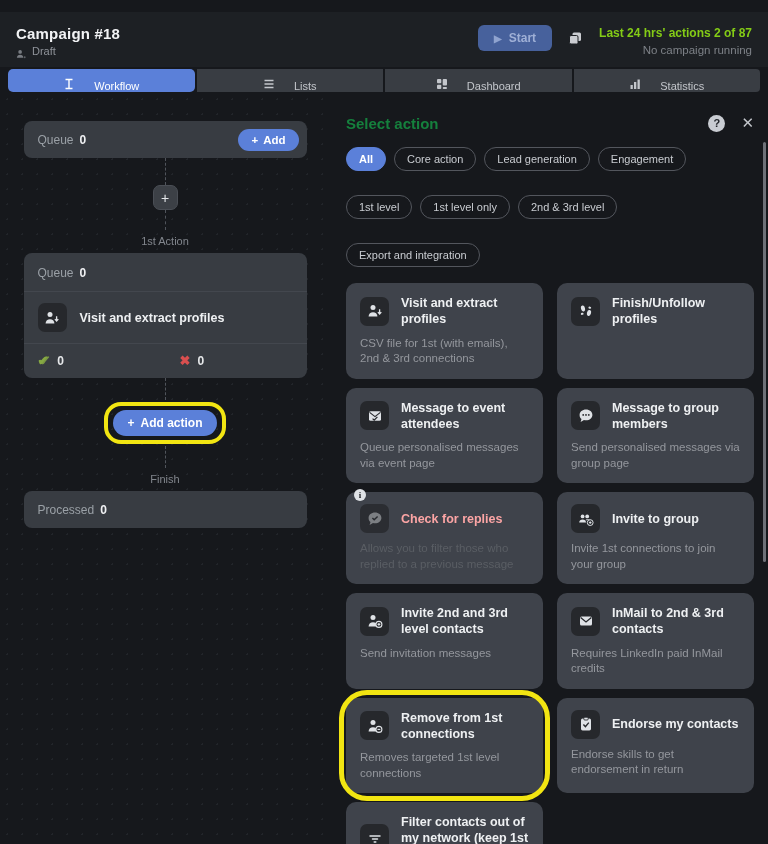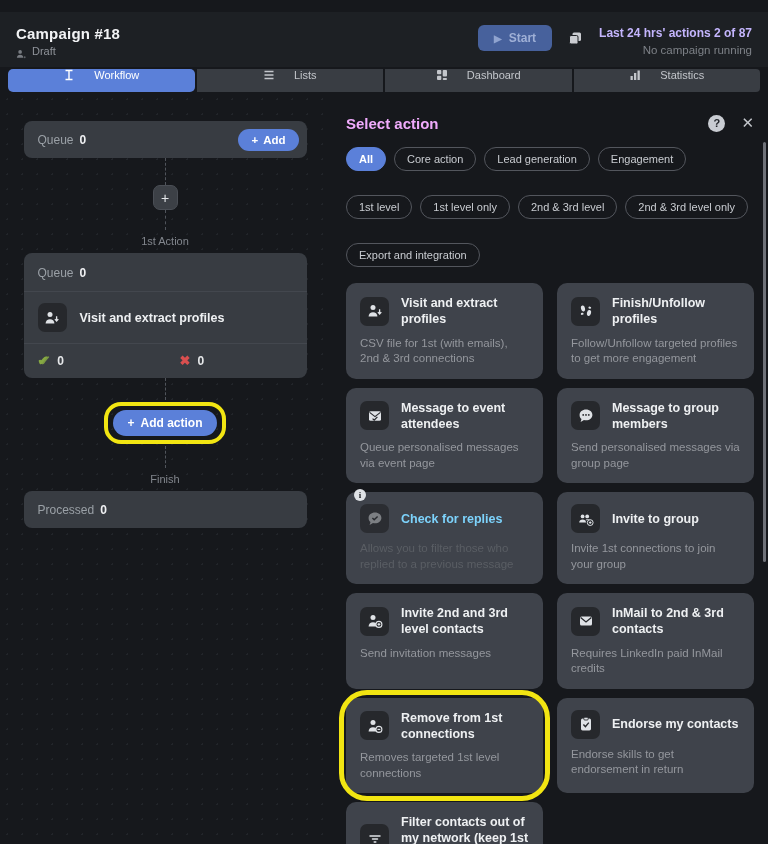--- a/index.html
+++ b/index.html
@@ -13,26 +13,26 @@
   .h-left .title { font-size:15px; font-weight:bold; color:#f2f3f5; letter-spacing:.2px; }
   .h-left .status-row { display:flex; align-items:center; gap:5px; margin-top:3px; }
   .status-ic { width:11px; height:11px; opacity:.8; }
   .status-txt { font-size:11px; color:#8f939a; }
   .h-right { display:flex; align-items:flex-start; gap:14px; }
   .start-btn { display:flex; align-items:center; gap:7px; background:#47619c; color:#9fb0d6;
     border:none; border-radius:6px; padding:6px 16px; font-size:12px; font-weight:bold; cursor:pointer; }
   .start-btn .play { font-size:10px; color:#8fa3cf; }
   .dup-btn { background:none; border:none; cursor:pointer; padding:2px; margin-top:4px; }
   .stats { text-align:right; line-height:1.45; }
-  .stats .l1 { font-size:12px; font-weight:bold; color:#c4b5fd; }
+  .stats .l1 { font-size:12px; font-weight:bold; color:#84cc16; }
   .stats .l2 { font-size:11.5px; color:#7d8187; }
 
   
   .tabs { display:flex; gap:2px; margin:2px 8px 0 8px; }
-  .tab { flex:1; display:flex; align-items:flex-start; justify-content:center; gap:19px;
+  .tab { flex:1; display:flex; align-items:flex-end; justify-content:center; gap:19px;
     background:#393d43; height:23px; font-size:11px; color:#c3c6cb; cursor:pointer; }
   .tab:first-child { border-radius:4px 0 0 4px; }
   .tab:last-child { border-radius:0 4px 4px 0; }
   .tab.active { background:#5b80d9; color:#fff; border-radius:5px; }
   .tab svg { width:12px; height:12px; }
 
   
   .main { display:flex; height:calc(844px - 87px); }
   .left { width:330px; padding-top:29px; display:flex; flex-direction:column; align-items:center;
     background-image:radial-gradient(#22252a 1px, transparent 1px); background-size:15px 15px; }
@@ -61,36 +61,36 @@
   .cnt.ok { width:142px; }
   .chk { color:#86a943; font-size:13px; }
   .chk2 { color:#86a943; font-size:13px; margin-left:-9px; opacity:.85; }
   .crs { color:#d94f4f; font-size:13px; }
   .ring { border:4px solid #f2e512; border-radius:17px; padding:4px 5px; margin:2px 0; background:transparent; }
   .add-action-btn { display:flex; align-items:center; gap:6px; background:#5b80d9; color:#fff; border:none;
     border-radius:13px; padding:6px 14px; font-size:12px; font-weight:bold; cursor:pointer; }
 
   
   .m-head { display:flex; align-items:center; }
-  .m-title { font-size:15px; font-weight:bold; color:#f0abfc; flex:1; }
+  .m-title { font-size:15px; font-weight:bold; color:#15803d; flex:1; }
   .help-ic { width:17px; height:17px; border-radius:50%; background:#c9ccd2; color:#22252a;
     font-size:11px; font-weight:bold; display:flex; align-items:center; justify-content:center; cursor:pointer; margin-right:16px; }
   .close-ic { color:#c3c6cb; font-size:15px; cursor:pointer; }
   .chips { display:flex; flex-wrap:wrap; gap:24px 8px; margin-top:15px; }
   .chip { border:1px solid #53565d; border-radius:14px; padding:5px 12px; font-size:11px;
     color:#c9ccd1; cursor:pointer; background:transparent; }
   .chip.active { background:#5b80d9; border-color:#5b80d9; color:#fff; font-weight:bold; }
 
   .grid { display:grid; grid-template-columns:1fr 1fr; gap:9px 14px; margin-top:16px; }
   .card { position:relative; background:#3f434b; border-radius:10px; padding:12px 14px; cursor:pointer; }
   .c-top { display:flex; align-items:center; gap:12px; }
   .c-title { font-size:12.5px; font-weight:bold; color:#eef0f2; line-height:1.3; }
   .c-desc { margin-top:8px; font-size:11.5px; color:#94979d; line-height:1.35; }
   .card.disabled { cursor:default; }
-  .card.disabled .c-title { color:#7dd3fc; }
+  .card.disabled .c-title { color:#fca5a5; }
   .card.disabled .c-desc { color:#5a5e64; }
   .card.disabled .iconbox { background:#2b2d32; }
   .card.disabled .iconbox svg { opacity:.45; }
   .card.highlighted::after { content:""; position:absolute; inset:-8px -7px; border:5px solid #f2e512;
     border-radius:28px; pointer-events:none; }
   .info-badge { position:absolute; top:-3px; left:8px; width:12px; height:12px; border-radius:50%;
     background:#dfe2e6; color:#1c1e22; font-size:9px; font-weight:bold; font-family:"Liberation Serif", serif;
     display:flex; align-items:center; justify-content:center; }
 
   .scroll-thumb { position:absolute; right:2px; top:130px; width:3px; height:420px;
@@ -237,21 +237,20 @@
       </div>
 
       <div class="chips">
         <button class="chip active">All</button>
         <button class="chip">Core action</button>
         <button class="chip">Lead generation</button>
         <button class="chip">Engagement</button>
         <button class="chip">1st level</button>
         <button class="chip">1st level only</button>
         <button class="chip">2nd &amp; 3rd level</button>
-        <button class="chip">2nd &amp; 3rd level only</button>
         <button class="chip">Export and integration</button>
       </div>
 
       <div class="grid">
 
         <div class="card">
           <div class="c-top">
             <span class="iconbox">
               <svg viewBox="0 0 16 16">
                   <circle cx="6" cy="4.6" r="2.5" fill="#dfe2e6"></circle>
@@ -269,21 +268,20 @@
             <span class="iconbox">
               <svg viewBox="0 0 16 16" fill="#dfe2e6">
                   <ellipse cx="5" cy="5.5" rx="2" ry="3" transform="rotate(-14 5 5.5)"></ellipse>
                   <ellipse cx="4.2" cy="10.8" rx="1.4" ry="1.1" transform="rotate(-14 4.2 10.8)"></ellipse>
                   <ellipse cx="11" cy="10" rx="2" ry="3" transform="rotate(14 11 10)"></ellipse>
                   <ellipse cx="11.8" cy="4.7" rx="1.4" ry="1.1" transform="rotate(14 11.8 4.7)"></ellipse>
                 </svg>
             </span>
             <span class="c-title">Finish/Unfollow profiles</span>
           </div>
-          <div class="c-desc">Follow/Unfollow targeted profiles to get more engagement</div>
         </div>
 
 
         <div class="card">
           <div class="c-top">
             <span class="iconbox">
               <svg viewBox="0 0 16 16">
                   <rect x="2" y="3.2" width="12" height="9.6" rx="1.6" fill="#dfe2e6"></rect>
                   <path d="M2.6 4.4L8 8.6l5.4-4.2" stroke="#26282c" stroke-width="1.2" fill="none"></path>
                   <path d="M5.6 10.6l1.6 1.5 3.2-3.2" stroke="#26282c" stroke-width="1.3" fill="none"></path>

